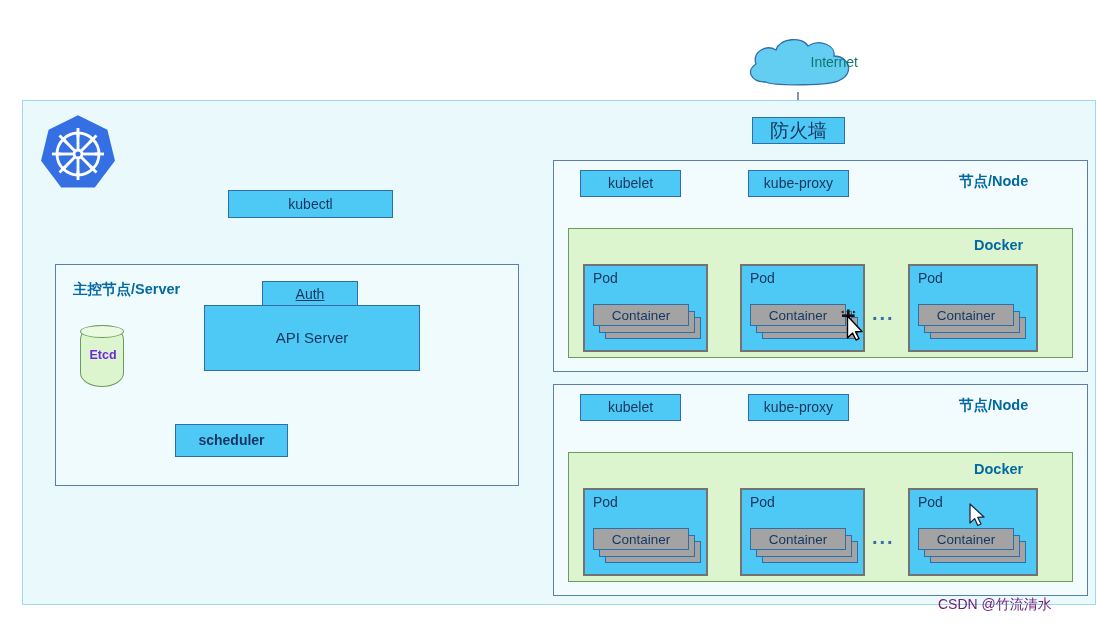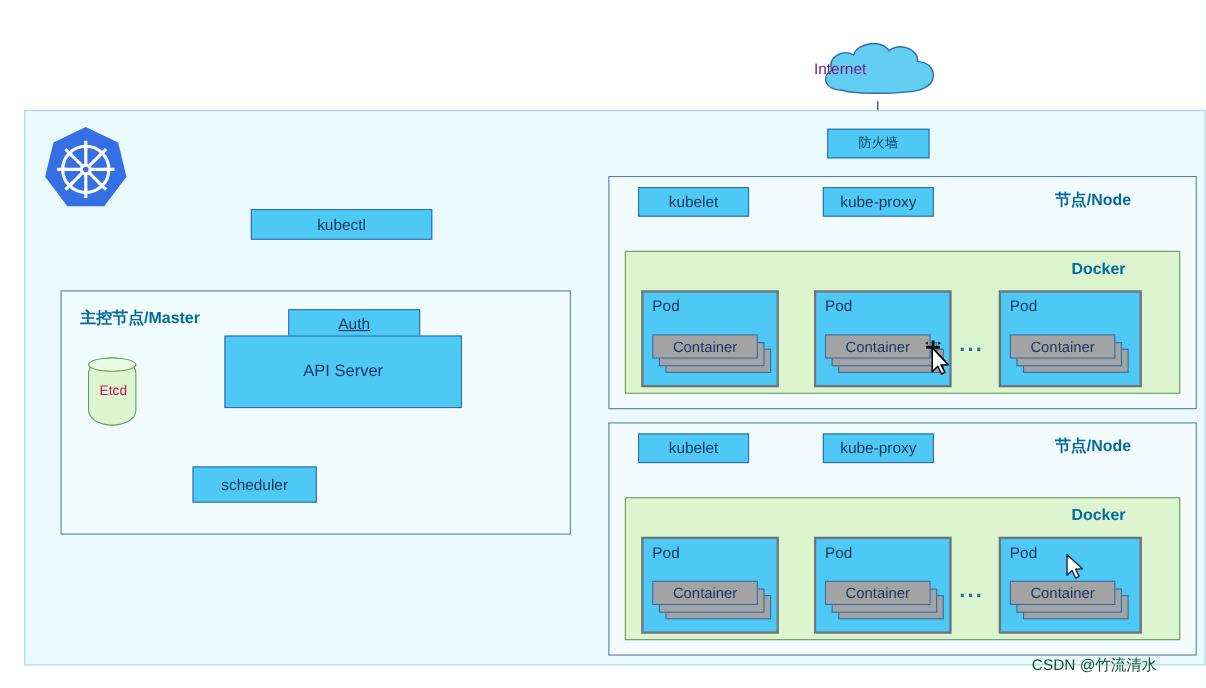--- a/index.html
+++ b/index.html
@@ -36,25 +36,25 @@
   .docker-label{left:974px;top:237px;}
   .docker-label2{left:974px;top:461px;}
 
   
   .bx{background:#4ec8f5;border:1px solid #2f6ea8;color:#16365f;
       display:flex;align-items:center;justify-content:center;
       text-align:center;font-size:14px;line-height:1.05;z-index:12;}
   .bx.two{line-height:1.12;}
 
   .kubectl{left:228px;top:190px;width:165px;height:28px;}
-  .auth{left:262px;top:281px;width:120px;height:26px;text-decoration:underline;}
+  .auth{left:262px;top:281px;width:96px;height:26px;text-decoration:underline;}
   .apiserver{left:204px;top:305px;width:216px;height:66px;font-size:15px;}
-  .scheduler{left:175px;top:424px;width:113px;height:33px;}
+  .scheduler{left:175px;top:424px;width:113px;height:33px;font-weight:bold;}
   .ctrlmgr{left:345px;top:424px;width:116px;height:35px;font-size:13.5px;}
-  .firewall{left:752px;top:117px;width:93px;height:27px;font-size:12px;}
+  .firewall{left:752px;top:117px;width:93px;height:27px;font-size:19px;}
   .kubelet1{left:580px;top:170px;width:101px;height:27px;}
   .kproxy1{left:748px;top:170px;width:101px;height:27px;}
   .kubelet2{left:580px;top:394px;width:101px;height:27px;}
   .kproxy2{left:748px;top:394px;width:101px;height:27px;}
 
   
   .pod{background:#4ec8f5;border:2px solid #737373;z-index:6;}
   .pod-label{position:absolute;left:8px;top:4px;font-size:14px;color:#16365f;
              z-index:9;}
   .ctr{position:absolute;background:#a3a3a3;border:1px solid #2f6ea8;
@@ -68,32 +68,32 @@
   .dots{position:absolute;color:#2f6ea8;font-size:20px;letter-spacing:2px;
         font-weight:bold;z-index:10;}
 
   
   .etcd{left:80px;top:325px;width:44px;height:62px;z-index:12;
         background:#ddf5cf;border:1px solid #6d9a5e;border-radius:50%/14px;}
   .etcd-top{position:absolute;left:-1px;top:-1px;width:44px;height:13px;
             border:1px solid #6d9a5e;border-radius:50%;background:#e9fae0;
             box-sizing:border-box;}
   .etcd-txt{position:absolute;left:0;top:22px;width:44px;text-align:center;
-            font-size:12.5px;font-weight:normal;color:#be185d;}
+            font-size:12.5px;font-weight:bold;color:#6d28d9;}
 
   
   .cloud{left:740px;top:36px;width:118px;height:56px;z-index:12;}
-  .cloud-txt{position:absolute;left:0;top:18px;width:118px;text-align:left;
-             font-size:14px;color:#701a75;}
+  .cloud-txt{position:absolute;left:0;top:18px;width:118px;text-align:right;
+             font-size:14px;color:#0f766e;}
 
   
   .k8slogo{left:36px;top:112px;width:84px;height:84px;z-index:12;}
 
   
-  .watermark{left:938px;top:596px;color:#14532d;font-size:14px;z-index:45;
+  .watermark{left:938px;top:596px;color:#701a75;font-size:14px;z-index:45;
              white-space:nowrap;}
 
   
   .cursor{position:absolute;z-index:60;}
   .cur-move{left:838px;top:308px;width:30px;height:34px;}
   .cur-arrow{left:968px;top:503px;width:20px;height:26px;}
 </style>
 </head>
 <body>
 
@@ -197,21 +197,21 @@
         <line x1="32" y1="32" x2="46" y2="46"></line>
         <line x1="54" y1="54" x2="68" y2="68"></line>
         <line x1="68" y1="32" x2="54" y2="46"></line>
         <line x1="46" y1="54" x2="32" y2="68"></line>
       </g>
     </svg>
   </div>
 
   <div class="abs bx firewall">防火墙</div>
 
-  <div class="abs sec-label master-label">主控节点/Master</div>
+  <div class="abs sec-label master-label">主控节点/Server</div>
 
   <div class="abs etcd">
     <div class="etcd-top"></div>
     <div class="etcd-txt">Etcd</div>
   </div>
 
   <div class="abs bx kubectl">kubectl</div>
   <div class="abs bx auth">Auth</div>
   <div class="abs bx apiserver">API Server</div>
   <div class="abs bx scheduler">scheduler</div>

